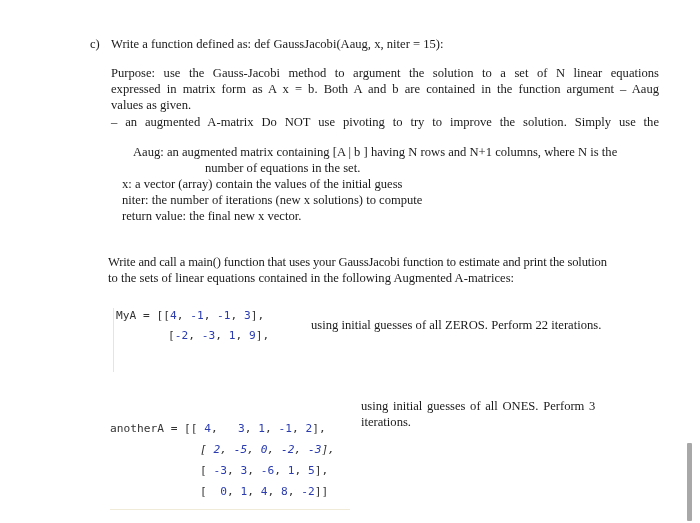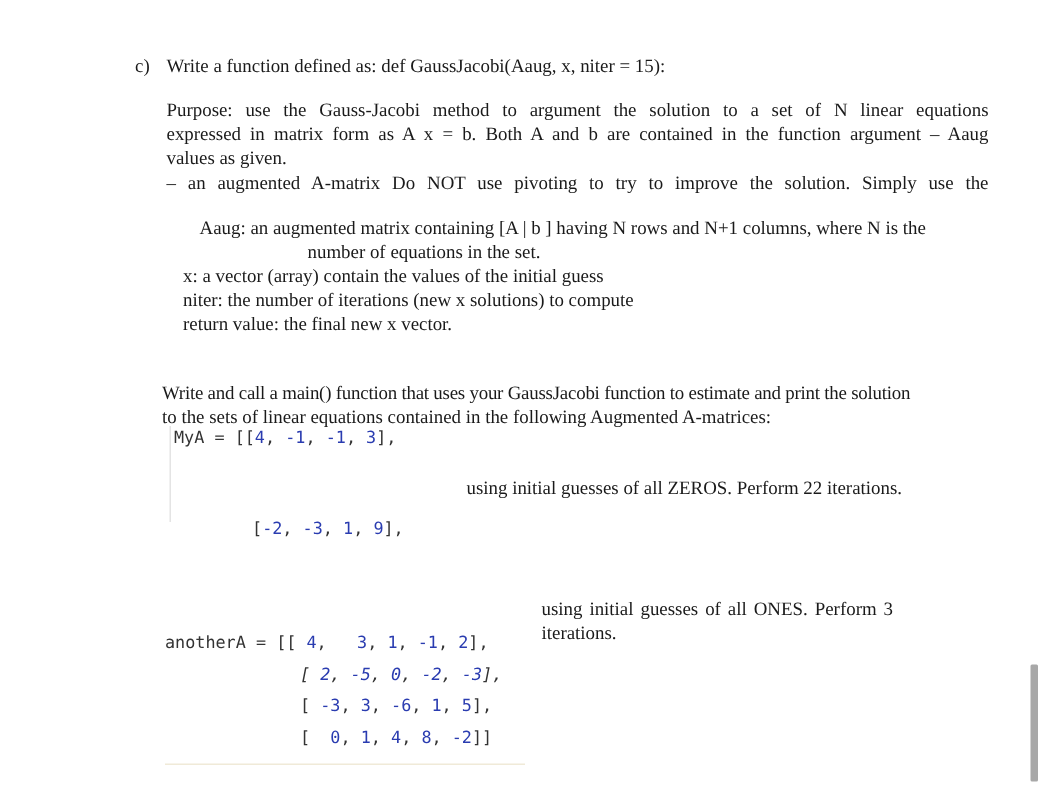--- a/index.html
+++ b/index.html
@@ -29,23 +29,23 @@
 
 <div class="abs serif" style="left:122px; top:144px;margin-left:11px;">Aaug: an augmented matrix containing  [A | b ] having N rows and N+1 columns, where N is the</div>
 <div class="abs serif" style="left:205px; top:160px;">number of equations in the set.</div>
 <div class="abs serif" style="left:122px; top:176px;">x: a vector (array) contain the values of the initial guess</div>
 <div class="abs serif" style="left:122px; top:192px;">niter: the number of iterations (new x solutions) to compute</div>
 <div class="abs serif" style="left:122px; top:208px;">return value:  the final new x vector.</div>
 
 <div class="abs serif" style="left:108px; top:254px; letter-spacing:-0.15px;">Write and call a main() function  that uses your GaussJacobi function to estimate and print the solution</div>
 <div class="abs serif" style="left:108px; top:270px;">to the sets of linear equations contained in the following Augmented A-matrices:</div>
 
-<div class="codebox" style="left:113px; top:284px; width:190px; height:64px;">
+<div class="codebox" style="left:113px; top:308px; width:190px; height:64px;">
   <div class="abs code" style="left:2px; top:0px;"><span>MyA</span> = [[<span class="num">4</span>, <span class="num">-1</span>, <span class="num">-1</span>, <span class="num">3</span>],</div>
-  <div class="abs code" style="left:54px; top:20px;margin-top:41px;">[<span class="num">-2</span>, <span class="num">-3</span>, <span class="num">1</span>, <span class="num">9</span>],</div>
+  <div class="abs code" style="left:54px; top:20px;">[<span class="num">-2</span>, <span class="num">-3</span>, <span class="num">1</span>, <span class="num">9</span>],</div>
 </div>
 <div class="abs serif" style="left:311px; top:317px;">using initial guesses of all ZEROS.  Perform 22 iterations.</div>
 
 <div class="codebox" style="left:110px; top:380px; width:240px; height:88px; border-left:none; border-bottom:1px solid #f0ead8;margin-top:41px;">
   <div class="abs code" style="left:0px; top:0px;"><span>anotherA</span> = [[<span class="num"> 4</span>,  <span class="num"> 3</span>, <span class="num">1</span>, <span class="num">-1</span>, <span class="num">2</span>],</div>
   <div class="abs code" style="left:90px; top:21px;font-style:italic;">[ <span class="num">2</span>, <span class="num">-5</span>, <span class="num">0</span>, <span class="num">-2</span>, <span class="num">-3</span>],</div>
   <div class="abs code" style="left:90px; top:42px;">[ <span class="num">-3</span>, <span class="num">3</span>, <span class="num">-6</span>, <span class="num">1</span>, <span class="num">5</span>],</div>
   <div class="abs code" style="left:90px; top:63px;">[  <span class="num">0</span>, <span class="num">1</span>, <span class="num">4</span>, <span class="num">8</span>, <span class="num">-2</span>]]</div>
 </div>
 <div class="abs serif" style="left:361px; top:398px; word-spacing:1.5px;">using  initial  guesses  of  all  ONES.    Perform  3</div>

